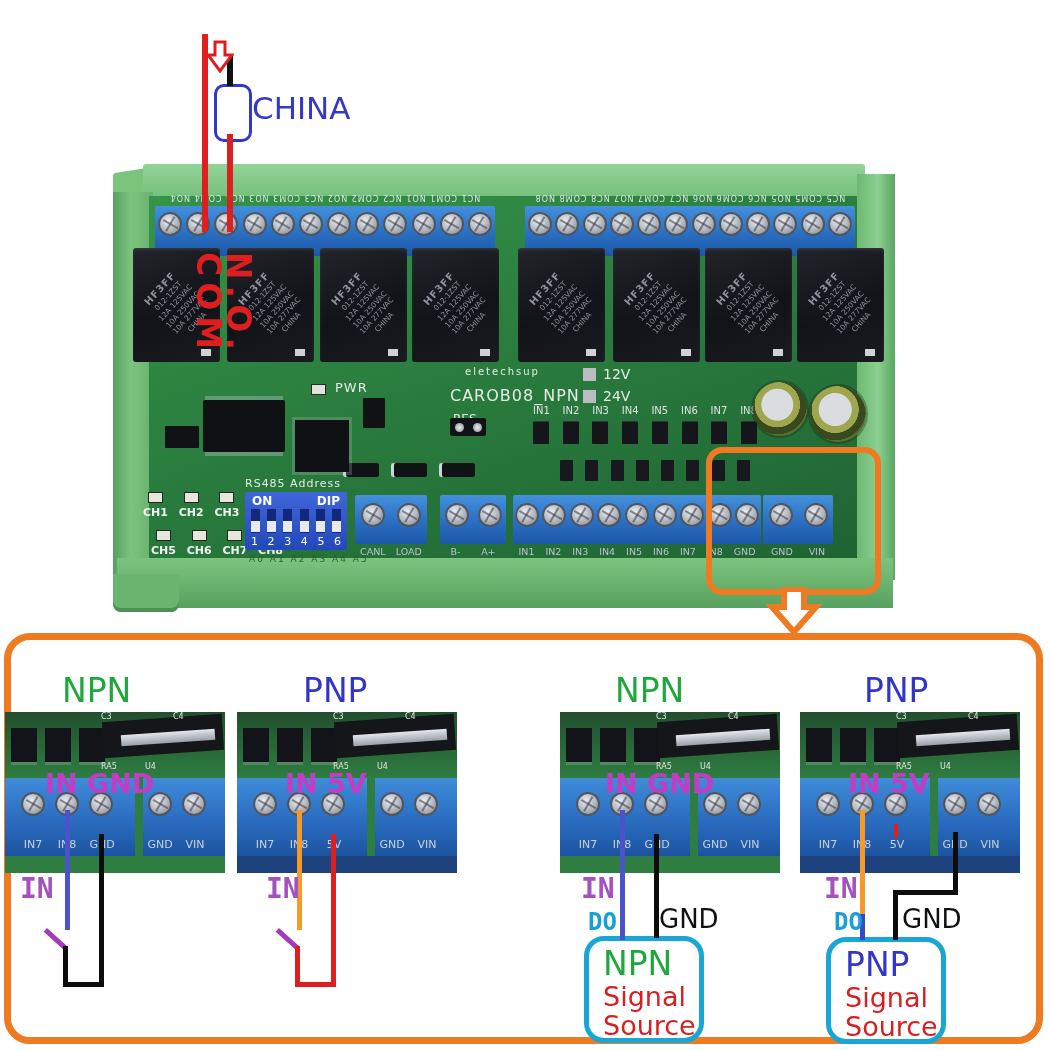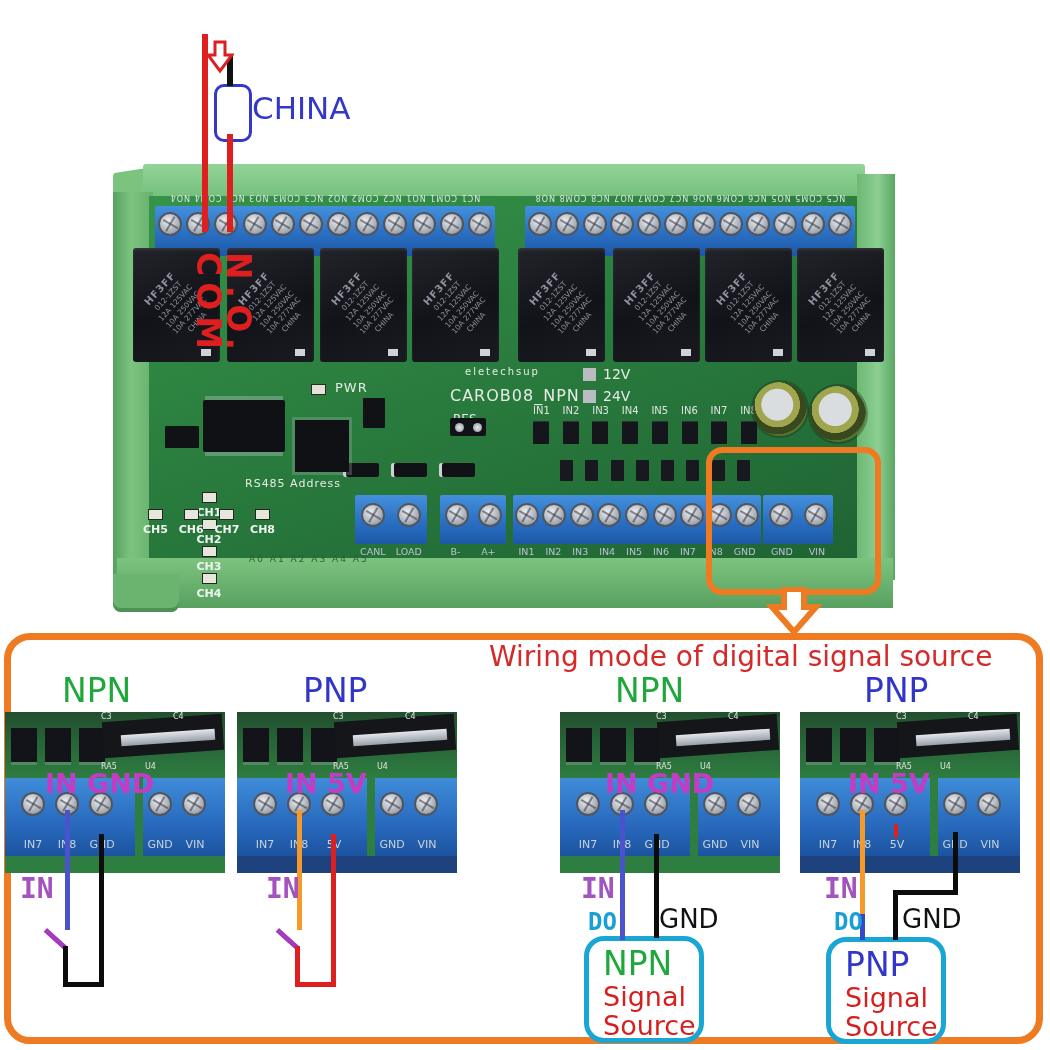--- a/index.html
+++ b/index.html
@@ -300,58 +300,78 @@
     <span class="dbar" style="left:278px;"></span>
     <span class="dbar" style="left:326px;"></span>
 
     <div class="soic"></div>
     <div class="qfp"></div>
     <span class="ic8" style="left:52px;top:264px;width:34px;height:22px;"></span>
     <span class="ic8" style="left:250px;top:236px;width:22px;height:30px;"></span>
     <div class="cap" style="left:640px;top:220px;width:54px;height:54px;"></div>
     <div class="cap" style="left:697px;top:224px;width:56px;height:56px;"></div>
 
-    <div class="chrow" style="top:330px;flex-direction:column;">
+    <div class="chrow" style="top:330px;">
       <div class="chcell">
           <span class="chled"></span>
           <span class="chlb">CH1</span>
         </div>
       <div class="chcell">
           <span class="chled"></span>
           <span class="chlb">CH2</span>
         </div>
       <div class="chcell">
           <span class="chled"></span>
           <span class="chlb">CH3</span>
         </div>
       <div class="chcell">
           <span class="chled"></span>
           <span class="chlb">CH4</span>
         </div>
     </div>
-    <div class="chrow" style="top:347px;">
+    <div class="chrow" style="top:368px;margin-left:8px;">
       <div class="chcell">
           <span class="chled"></span>
           <span class="chlb">CH5</span>
         </div>
       <div class="chcell">
           <span class="chled"></span>
           <span class="chlb">CH6</span>
         </div>
       <div class="chcell">
           <span class="chled"></span>
           <span class="chlb">CH7</span>
         </div>
       <div class="chcell">
           <span class="chled"></span>
           <span class="chlb">CH8</span>
         </div>
     </div>
 
     <div class="msilk" style="left:132px;top:315px;font-size:11px;letter-spacing:1px;">RS485 Address</div>
+    <div class="dip">
+      <span class="on">ON</span>
+      <span class="dp">DIP</span>
+      <div class="dipslots">
+        <span class="slot"></span>
+      <span class="slot"></span>
+          <span class="slot"></span>
+          <span class="slot"></span>
+          <span class="slot"></span>
+          <span class="slot"></span>
+        </div>
+      <div class="dipnums">
+          <span class="dnum">1</span>
+          <span class="dnum">2</span>
+          <span class="dnum">3</span>
+          <span class="dnum">4</span>
+          <span class="dnum">5</span>
+          <span class="dnum">6</span>
+        </div>
+    </div>
     <div class="msilk" style="left:136px;top:392px;font-size:9px;letter-spacing:2px;color:#2f5c38;">A0 A1 A2 A3 A4 A5</div>
 
     <div class="bblock" style="left:242px;width:72px;">
       <span class="screw"></span>
     <span class="screw"></span>
       </div>
     <div class="blabels" style="left:242px;width:72px;">
         <span class="tl">CANL</span>
         <span class="tl">LOAD</span>
       </div>
@@ -395,21 +415,20 @@
       </div>
 
     <div class="hilite"></div>
   </div>
 
   <svg style="left:766px;top:587px;z-index:5;" width="56" height="48" viewBox="0 0 56 48">
     <polygon points="18,2 38,2 38,20 50,20 28,45 6,20 18,20" fill="#ffffff" stroke="#ee7a22" stroke-width="6"></polygon>
   </svg>
 
   <div class="bigbox"></div>
-  <div class="sec-title" style="left:489px;">Wiring mode of digital signal source</div>
   <div class="mode-lb mode-npn" style="left:62px;">NPN</div>
   <div class="mode-lb mode-pnp" style="left:303px;">PNP</div>
   <div class="mode-lb mode-npn" style="left:615px;">NPN</div>
   <div class="mode-lb mode-pnp" style="left:864px;">PNP</div>
 
   <div class="crop" style="left:5px;">
     <div class="band"></div>
     <span class="chip" style="left:6px;"></span>
     <span class="chip" style="left:40px;"></span>
     <span class="chip" style="left:74px;"></span>

